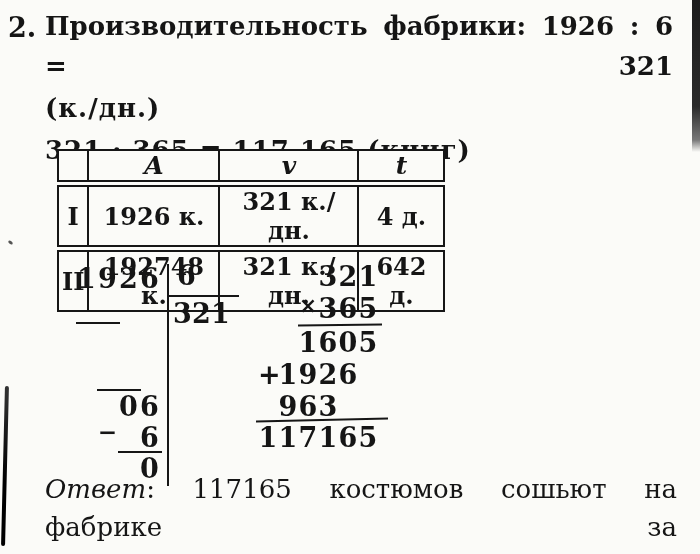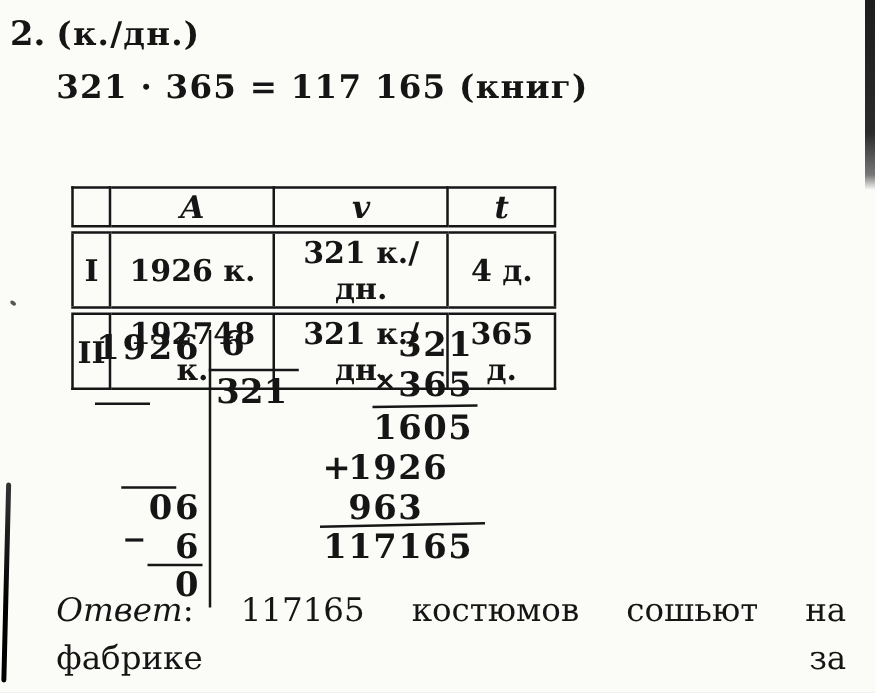--- a/index.html
+++ b/index.html
@@ -115,20 +115,21 @@
 
 <div id="page">
 
   <div class="edge-strip-right"></div>
   <div class="edge-curve-left"></div>
   <div class="speck"></div>
 
   <div class="item-number">2.</div>
 
   <div class="para">
+    <div class="l1">Производительность фабрики: 1926 : 6 = 321</div>
     <div class="l2">(к./дн.)</div>
     <div class="l3">321 · 365 = 117 165 (книг)</div>
   </div>
 
   <table class="sol-table">
     <tbody>
         <tr class="dbl">
       <td class="c0"></td>
       <td class="c1 hdr">A</td>
       <td class="c2 hdr">v</td>
@@ -137,21 +138,21 @@
     <tr class="dbl">
       <td class="c0">I</td>
       <td class="c1">1926 к.</td>
       <td class="c2">321 к./дн.</td>
       <td class="c3">4 д.</td>
     </tr>
     <tr>
       <td class="c0">II</td>
       <td class="c1">192748 к.</td>
       <td class="c2">321 к./дн.</td>
-      <td class="c3">365 д.</td>
+      <td class="c3">642 д.</td>
     </tr>
   </tbody>
     </table>
 
   <div class="division">
     <div class="dr dr1"><span style="display: inline-block; width: 21px; text-align: center;"></span><span style="display: inline-block; width: 21px; text-align: center;">1</span><span style="display: inline-block; width: 21px; text-align: center;">9</span><span style="display: inline-block; width: 21px; text-align: center;">2</span><span style="display: inline-block; width: 21px; text-align: center;">6</span></div>
     <div class="dr dr5"><span style="display: inline-block; width: 21px; text-align: center;"></span><span style="display: inline-block; width: 21px; text-align: center;"></span><span style="display: inline-block; width: 21px; text-align: center;"></span><span style="display: inline-block; width: 21px; text-align: center;">0</span><span style="display: inline-block; width: 21px; text-align: center;">6</span></div>
     <div class="dr dr6"><span style="display: inline-block; width: 21px; text-align: center;"></span><span style="display: inline-block; width: 21px; text-align: center;"></span><span style="display: inline-block; width: 21px; text-align: center;">−</span><span style="display: inline-block; width: 21px; text-align: center;"></span><span style="display: inline-block; width: 21px; text-align: center;">6</span></div>
     <div class="dr dr7"><span style="display: inline-block; width: 21px; text-align: center;"></span><span style="display: inline-block; width: 21px; text-align: center;"></span><span style="display: inline-block; width: 21px; text-align: center;"></span><span style="display: inline-block; width: 21px; text-align: center;"></span><span style="display: inline-block; width: 21px; text-align: center;">0</span></div>
     <div class="underline u1"></div>

